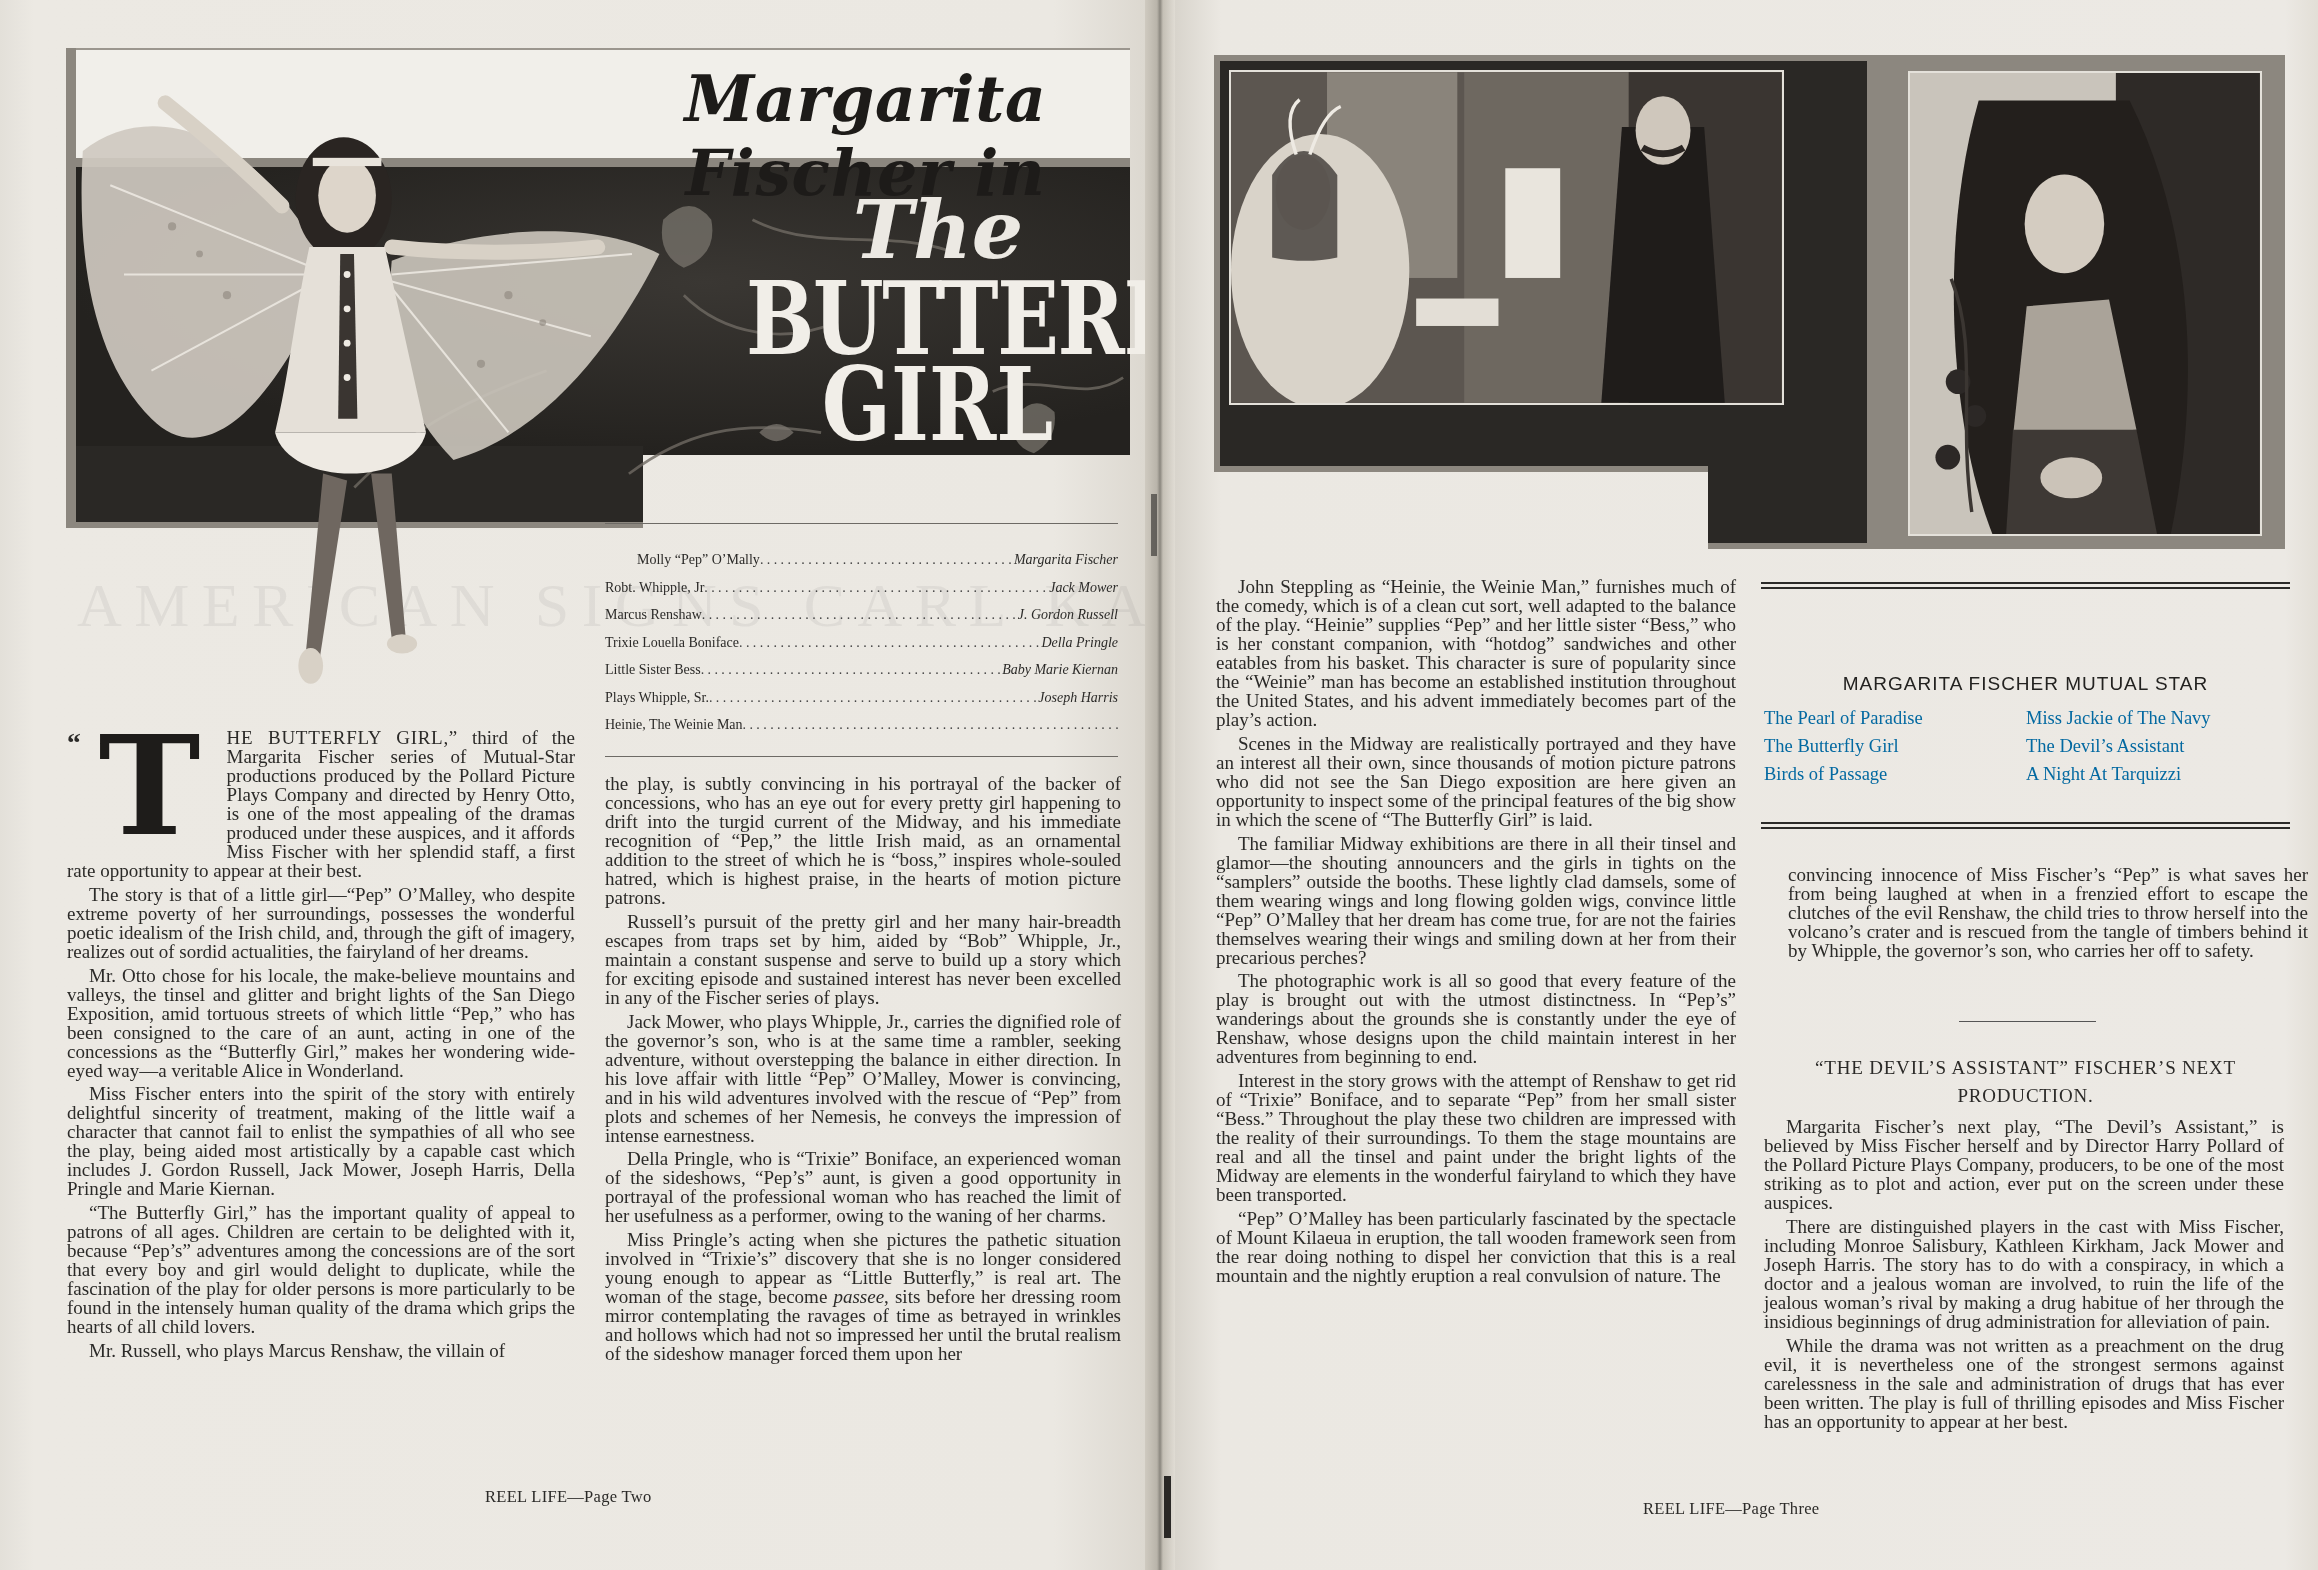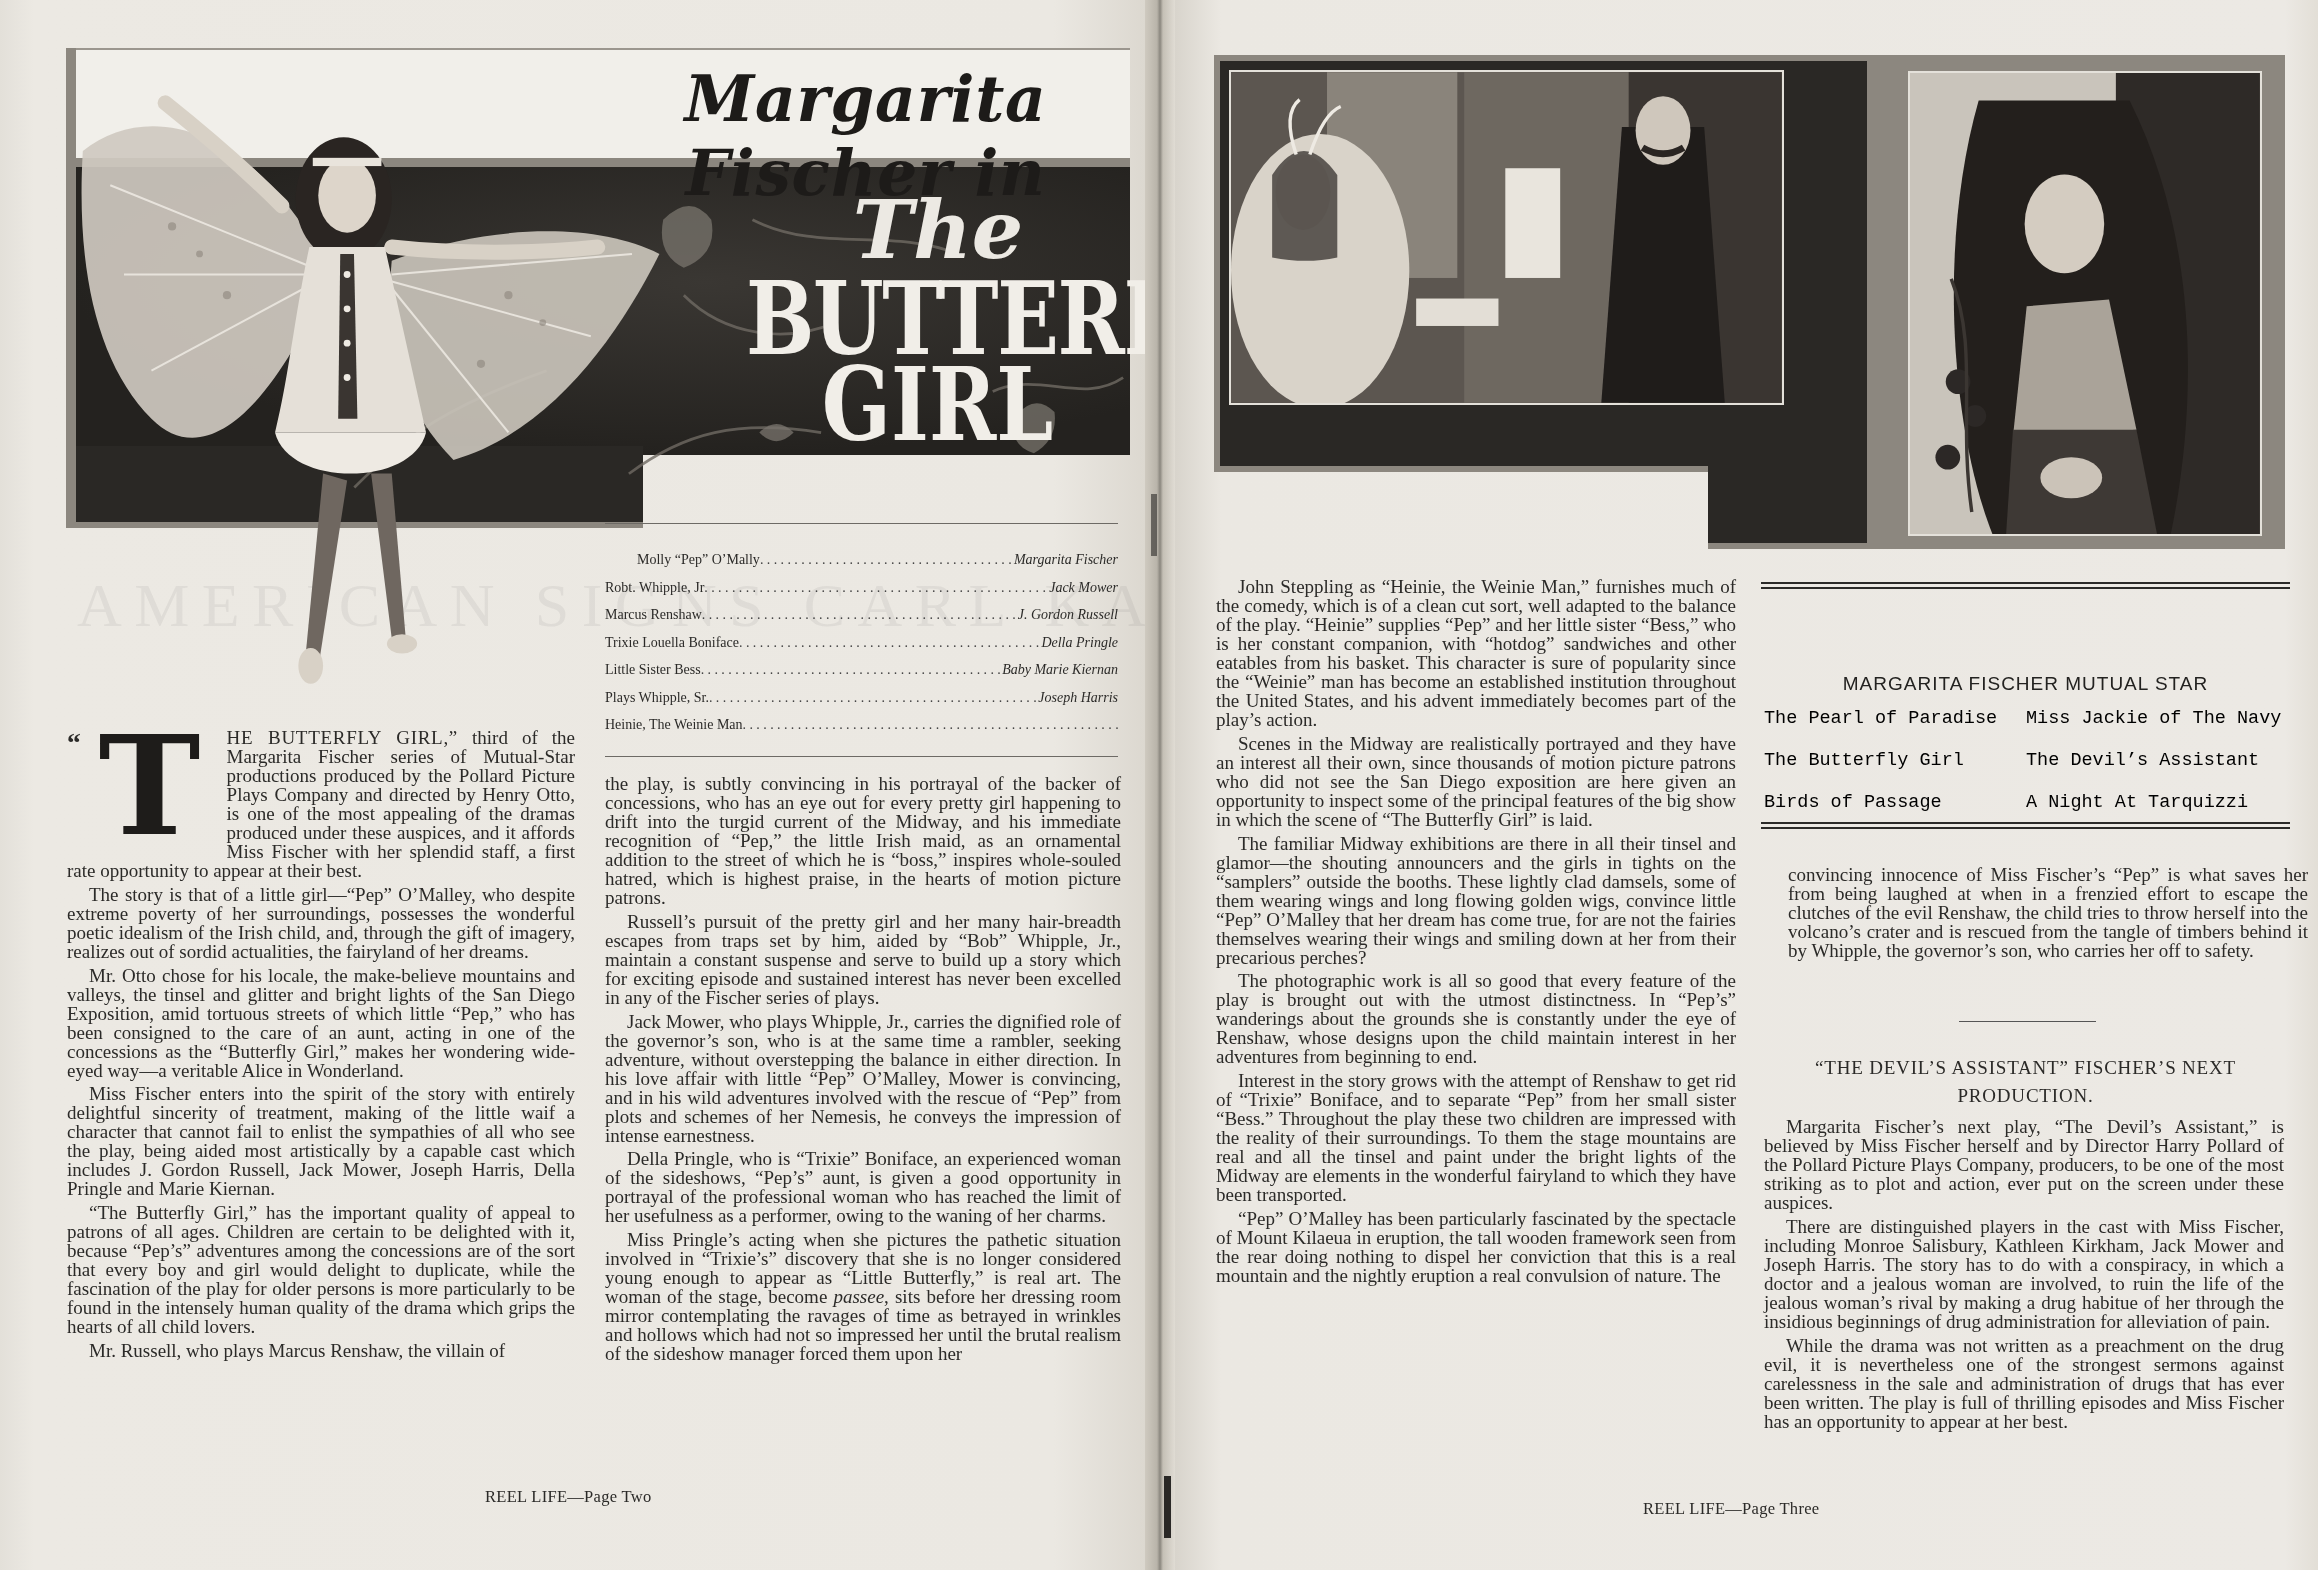--- a/index.html
+++ b/index.html
@@ -90,22 +90,22 @@
   .photo.portrait { left:674px; top:15px; width:383px; height:464px;
     background: linear-gradient(90deg,#cfcbc3 0%,#b8b3aa 25%,#403b36 45%,#2a2623 65%,#5a544d 80%,#222 100%); }
 
   
   .prod-rules-top { position:absolute; left:1761px; top:582px; width:529px; }
   .dbl { border-top:2.7px solid #2b2a28; height:3.4px; border-bottom:2.7px solid #2b2a28; }
   .prod-rules-bot { position:absolute; left:1761px; top:822px; width:529px; }
   .prod-title { position:absolute; left:1761px; top:625px; width:529px; text-align:center;
     font-family:"Liberation Sans","DejaVu Sans",sans-serif; font-size:19px; line-height:30px; letter-spacing:1px; color:#232220;margin-top:44px; }
   .prod-list { position:absolute; left:1764px; top:707px; width:529px; display:grid;
-    grid-template-columns:262px 266px; row-gap:19px;
-    font-family:Liberation Mono, monospace; font-size:18.5px; line-height:23px; color:#000000; }
+    grid-template-columns:262px 266px; row-gap:5px;
+    font-family:Liberation Serif, serif; font-size:18.5px; line-height:23px; color:#0369a1; }
   .short-rule { position:absolute; left:1959px; top:1021px; width:137px; height:1.4px; background:#555; }
   .next-head { position:absolute; left:1761px; top:1054px; width:529px; text-align:center;
     font-size:19px; line-height:27.5px; letter-spacing:0.8px; }
   .col4b { left:1764px; top:1117px; width:520px; }
 
   .ghost { position:absolute; left:77px; top:570px; font-size:62px; letter-spacing:12.4px; color:rgba(60,58,55,0.07); white-space:nowrap; }
 </style>
 </head>
 <body>
 

